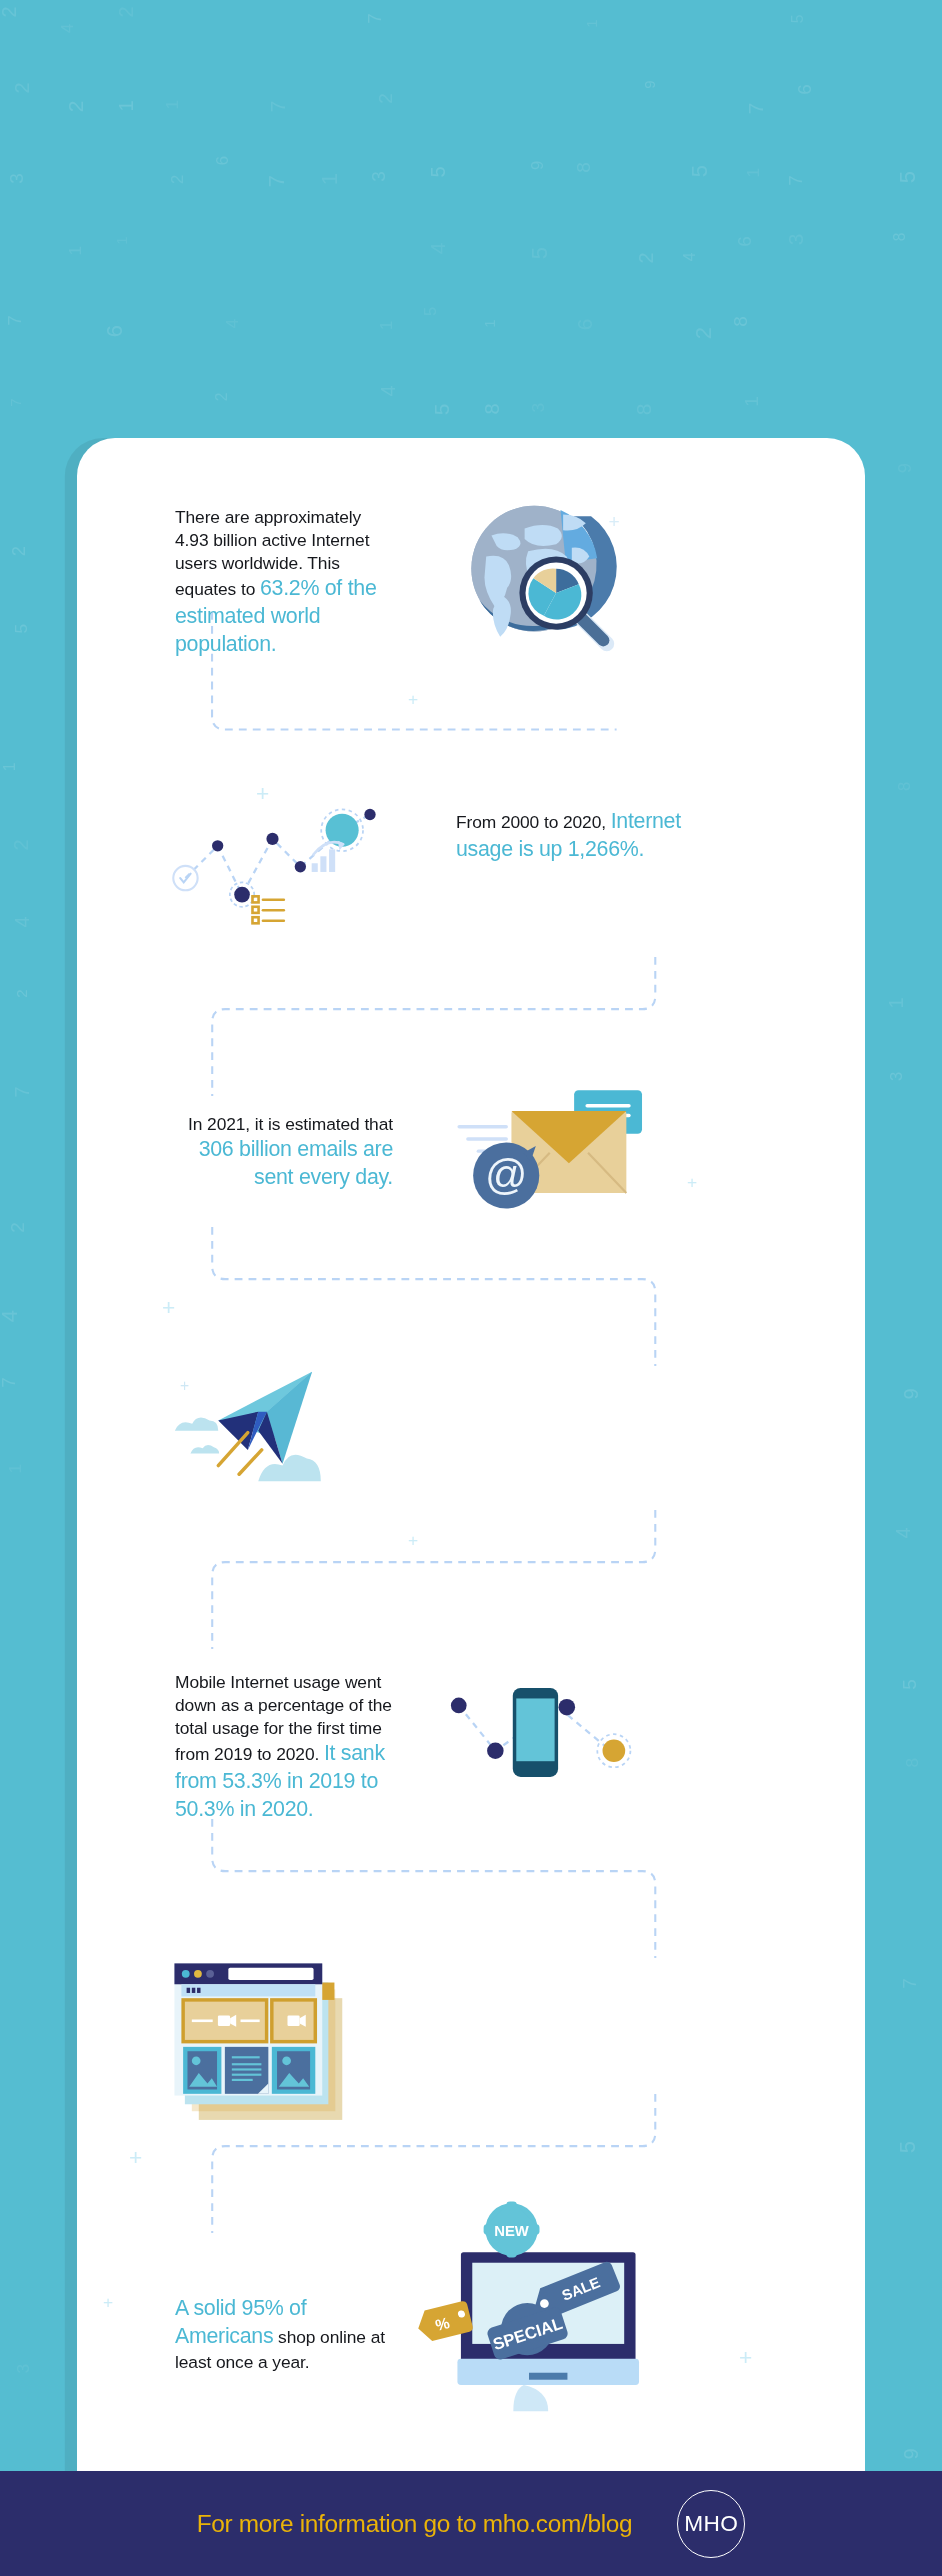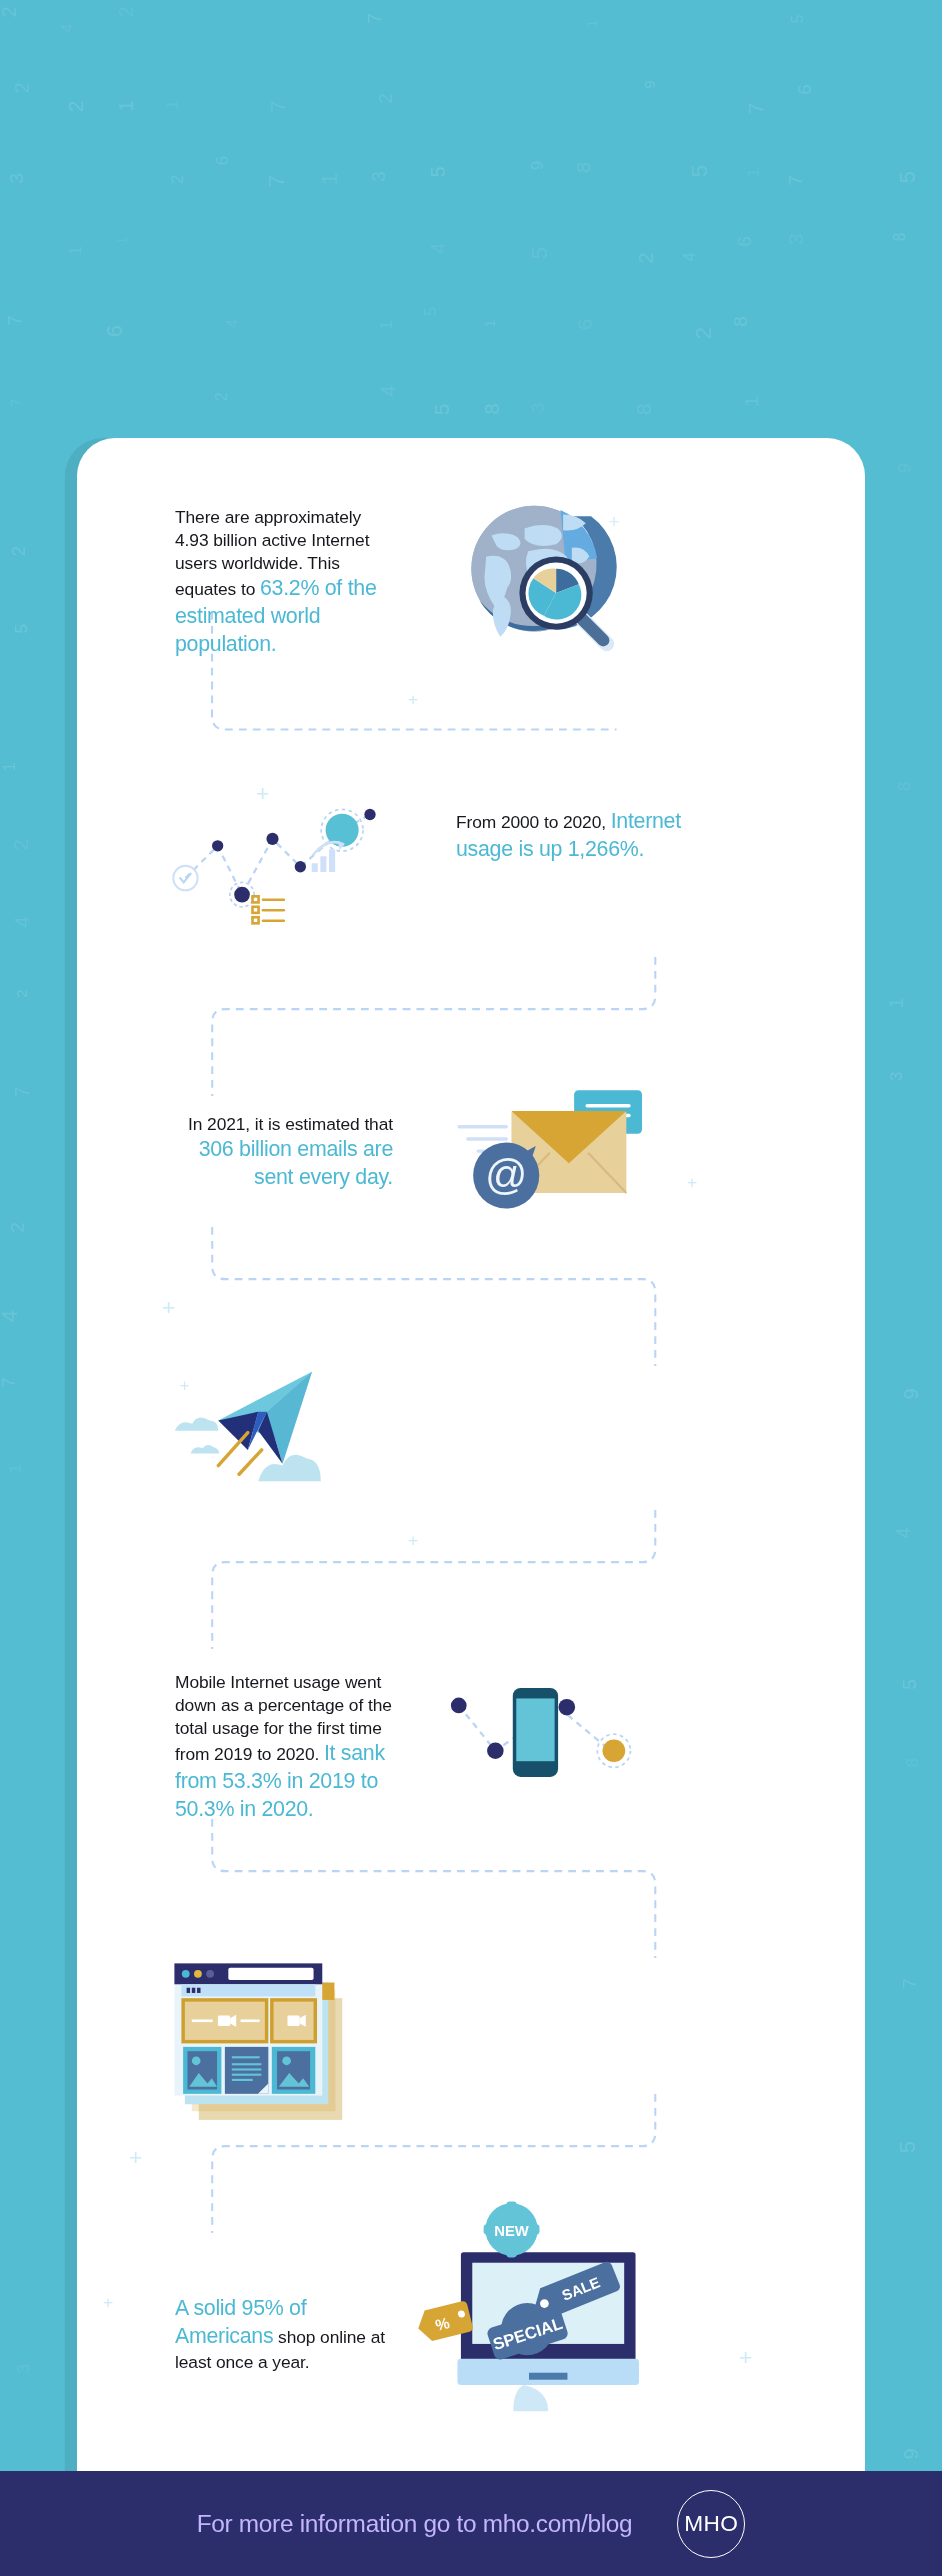--- a/index.html
+++ b/index.html
@@ -117,21 +117,21 @@
     width: 942px;
     height: 105px;
     background: #2c2d6b;
     display: flex;
     align-items: center;
     justify-content: center;
     gap: 45px;
     z-index: 5;
   }
   .footer-text {
-    color: #c4b5fd;
+    color: #eab308;
     font-size: 24.4px;
     font-weight: 500;
     letter-spacing: -0.3px;
   }
   .logo-wrap {
     position: relative;
     width: 68px; height: 68px;
     display: flex; align-items: center; justify-content: center;
   }
   .logo-ring {

